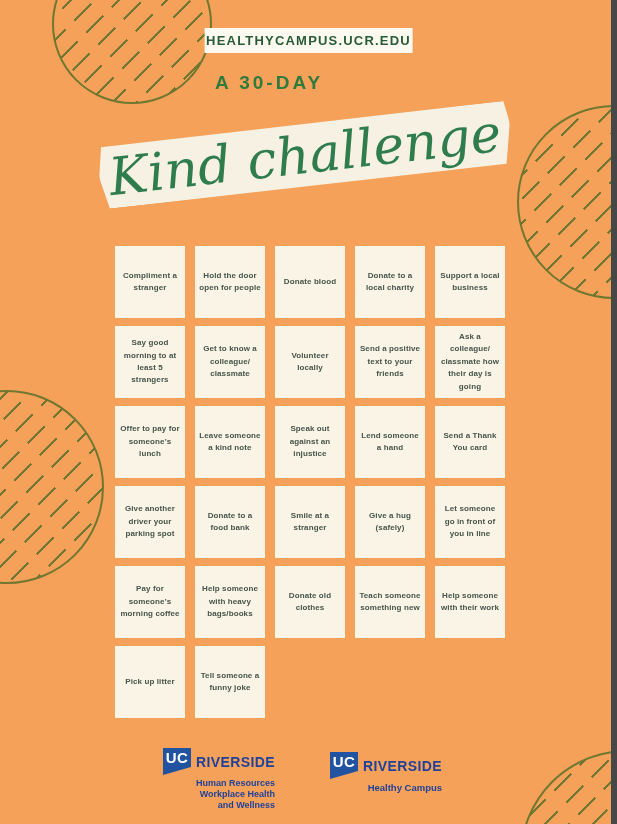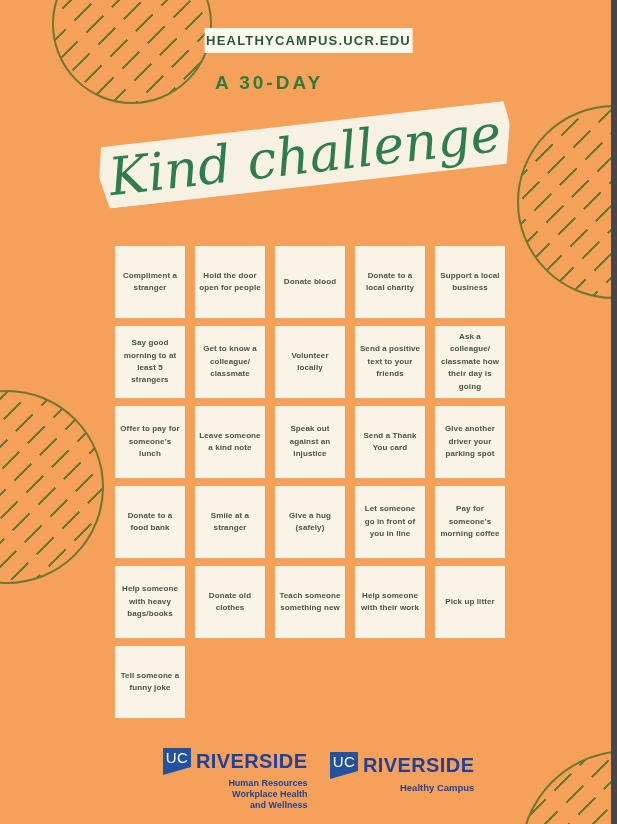--- a/index.html
+++ b/index.html
@@ -61,22 +61,22 @@
   
   .logo-block{position:absolute;display:flex;flex-direction:column;}
   .logo-left{left:163px;top:748px;}
   .logo-right{left:330px;top:752px;}
   .logo-row{display:flex;align-items:center;gap:5px;}
   .uc-tab{
     width:28px;height:27px;background:#2253A0;
     clip-path:polygon(0 0,100% 0,100% 70%,0 100%);
     display:flex;align-items:flex-start;justify-content:center;
   }
-  .uc-tab span{color:#ffffff;font-size:15px;font-weight:normal;letter-spacing:0.5px;line-height:19px;}
-  .wordmark{color:#1F419B;font-size:20px;font-weight:800;letter-spacing:0.4px;}
+  .uc-tab span{color:#ffffff;font-size:15px;font-weight:bold;letter-spacing:0.5px;line-height:19px;}
+  .wordmark{color:#1F419B;font-size:14px;font-weight:800;letter-spacing:0.4px;}
   .dept{margin-left:33px;margin-top:3px;color:#1F419B;font-size:9px;font-weight:bold;line-height:11px;text-align:right;}
   .logo-right .dept{font-size:9.5px;}
 
   
   .edge-strip{position:absolute;right:0;top:0;width:6px;height:824px;background:#474747;z-index:30;}
 </style>
 </head>
 <body>
 
 <div id="poster">
@@ -99,20 +99,21 @@
       <div class="card">Donate to a local charity</div>
       <div class="card">Support a local business</div>
       <div class="card">Say good morning to at least 5 strangers</div>
       <div class="card">Get to know a colleague/ classmate</div>
       <div class="card">Volunteer locally</div>
       <div class="card">Send a positive text to your friends</div>
       <div class="card">Ask a colleague/ classmate how their day is going</div>
       <div class="card">Offer to pay for someone's lunch</div>
       <div class="card">Leave someone a kind note</div>
       <div class="card">Speak out against an injustice</div>
+      <div class="card">Lend someone a hand</div>
       <div class="card">Send a Thank You card</div>
       <div class="card">Give another driver your parking spot</div>
       <div class="card">Donate to a food bank</div>
       <div class="card">Smile at a stranger</div>
       <div class="card">Give a hug (safely)</div>
       <div class="card">Let someone go in front of you in line</div>
       <div class="card">Pay for someone's morning coffee</div>
       <div class="card">Help someone with heavy bags/books</div>
       <div class="card">Donate old clothes</div>
       <div class="card">Teach someone something new</div>

